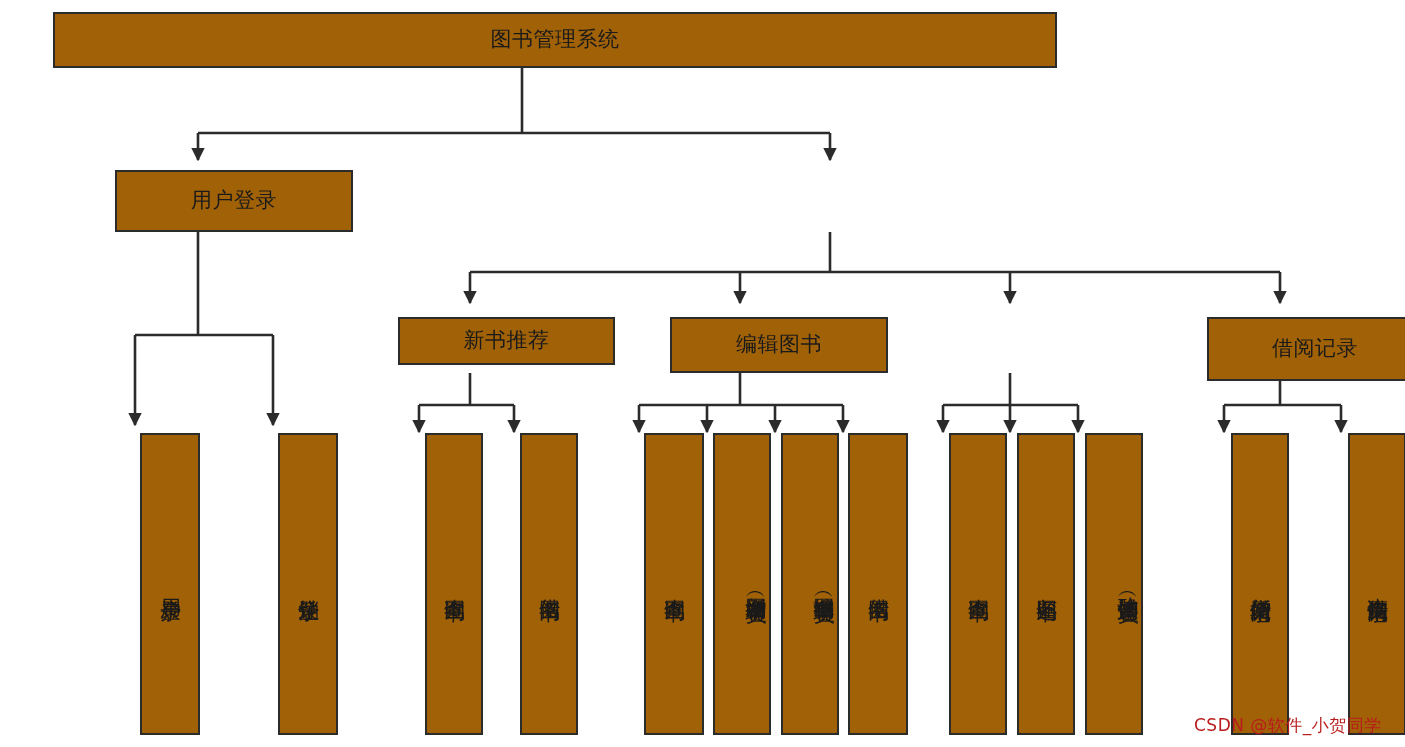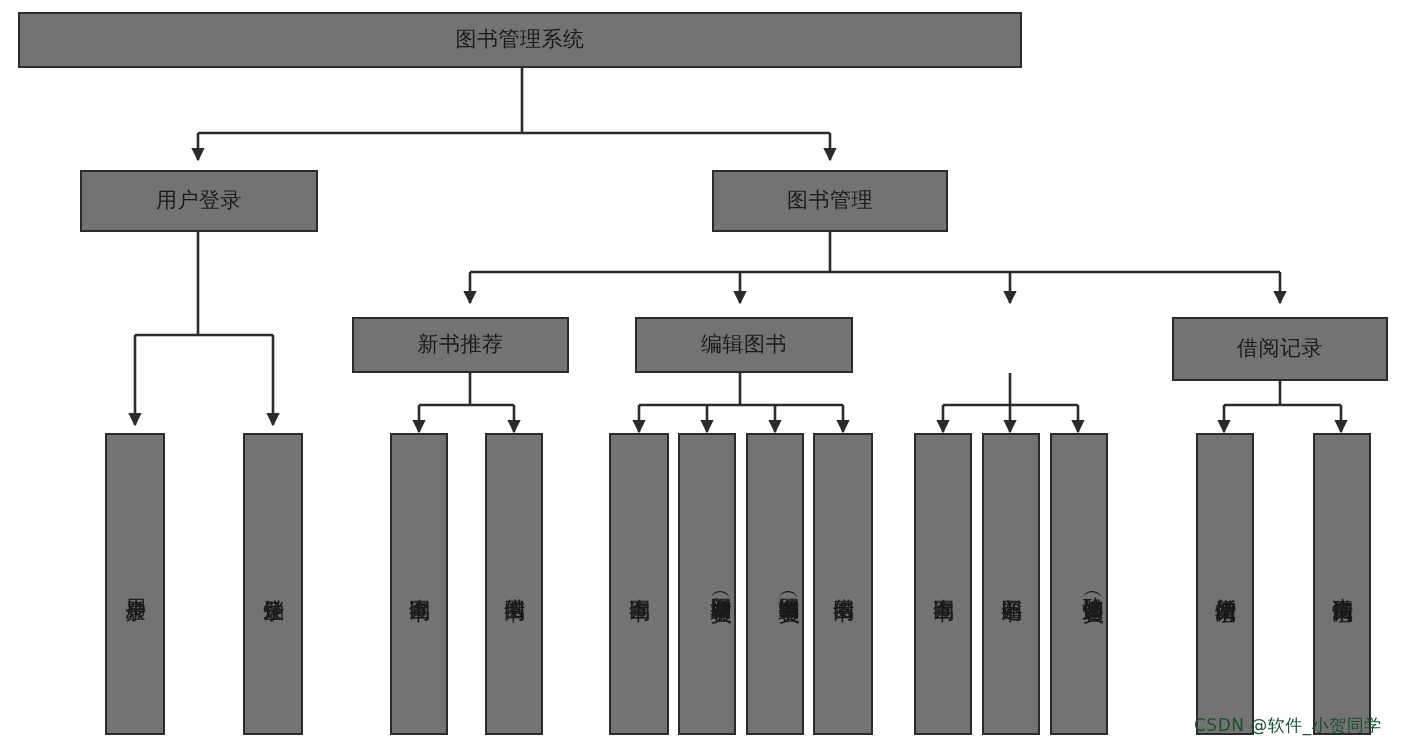--- a/index.html
+++ b/index.html
@@ -23,26 +23,27 @@
     left: 0;
     top: 0;
     width: 1405px;
     height: 747px;
     pointer-events: none;
   }
   .node {
     position: absolute;
     box-sizing: border-box;
     border: 2.5px solid #2b2b2b;
-    background: #737373;
+    background: #a16207;
     display: flex;
     align-items: center;
     justify-content: center;
     color: #1a1a1a;
     z-index: 2;
+    margin-left: 35px;
   }
   .node-h {
     font-size: 21px;
     line-height: 1.2;
     letter-spacing: 0.5px;
     white-space: nowrap;
   }
   .node-root {
     font-size: 21px;
   }
@@ -59,21 +60,21 @@
     overflow: hidden;
   }
   .node-v.mid {
     align-items: center;
   }
   .watermark {
     position: absolute;
     left: 1194px;
     top: 714px;
     font-size: 17px;
-    color: #14532d;
+    color: #b91c1c;
     white-space: nowrap;
     z-index: 3;
     letter-spacing: 0.5px;
   }
 </style>
 </head>
 <body>
 
 <div id="diagram">
 
@@ -123,23 +124,22 @@
       <path d="M 1280 373 L 1280 405"></path>
       <path d="M 1224 405 L 1341 405"></path>
       <path d="M 1224 405 L 1224 432" marker-end="url(#arrow)"></path>
       <path d="M 1341 405 L 1341 432" marker-end="url(#arrow)"></path>
     </g>
   </svg>
 
   <div class="node node-h node-root" style="left:18px; top:12px; width:1004px; height:56px;">图书管理系统</div>
 
   <div class="node node-h" style="left:80px; top:170px; width:238px; height:62px;">用户登录</div>
-  <div class="node node-h" style="left:712px; top:170px; width:236px; height:62px;">图书管理</div>
 
-  <div class="node node-h" style="left:352px; top:317px; width:217px; height:56px;">新书推荐</div>
+  <div class="node node-h" style="left:363px; top:317px; width:217px; height:48px;">新书推荐</div>
   <div class="node node-h" style="left:635px; top:317px; width:218px; height:56px;">编辑图书</div>
   <div class="node node-h" style="left:1172px; top:317px; width:216px; height:64px;">借阅记录</div>
 
   <div class="node node-v mid" style="left:105px; top:433px; width:60px; height:302px;">用户登录</div>
   <div class="node node-v mid" style="left:243px; top:433px; width:60px; height:302px;">注销登录</div>
 
   <div class="node node-v mid" style="left:390px; top:433px; width:58px; height:302px;">查询图书</div>
   <div class="node node-v mid" style="left:485px; top:433px; width:58px; height:302px;">借阅图书</div>
 
   <div class="node node-v mid" style="left:609px; top:433px; width:60px; height:302px;">查询图书</div>

